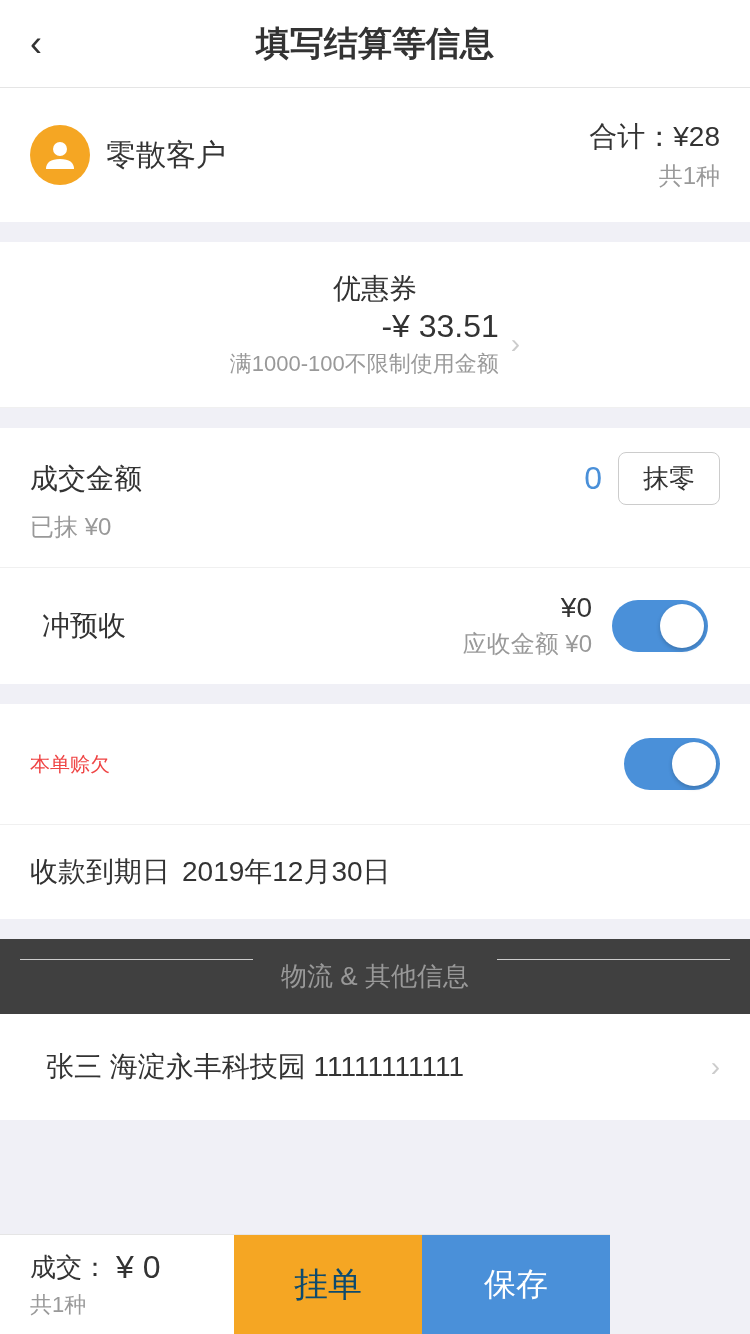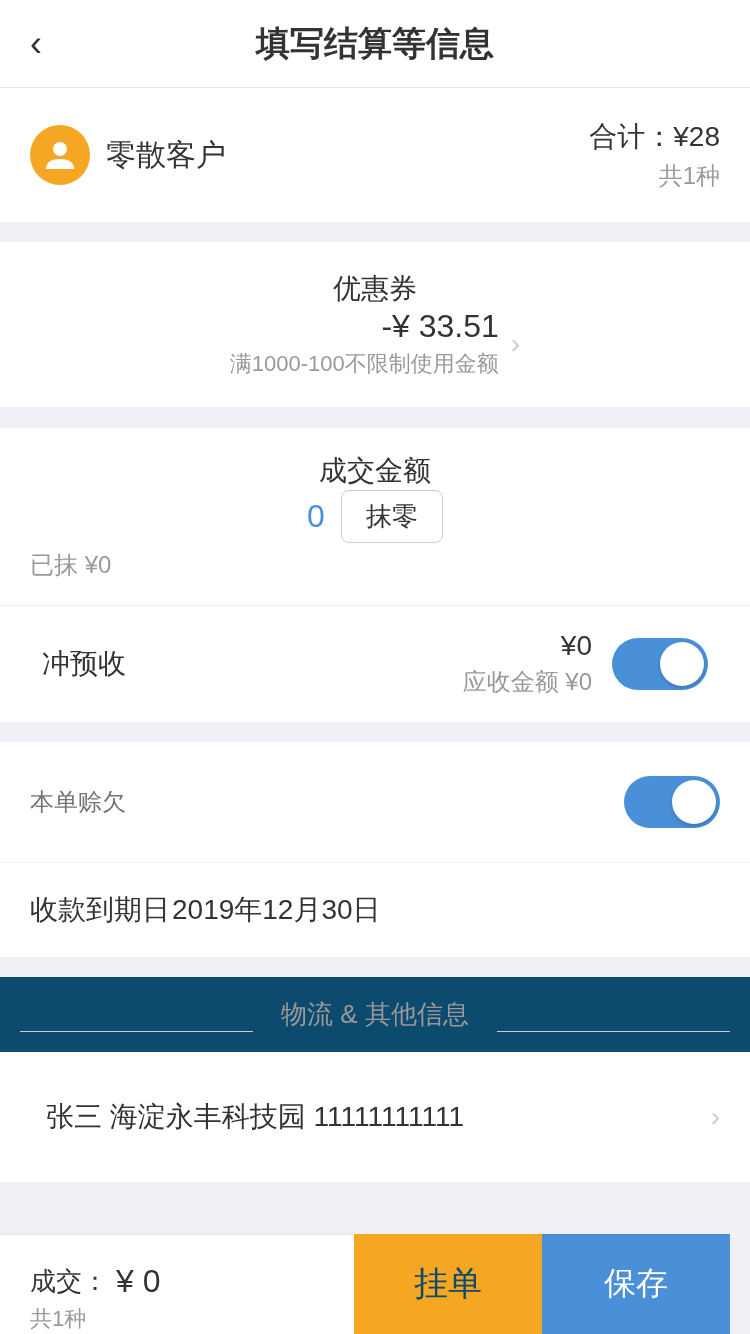--- a/index.html
+++ b/index.html
@@ -141,21 +141,20 @@
     
     .transaction-row {
       padding: 24px 30px;
       background: #fff;
       border-bottom: 1px solid #f0f0f0;
     }
     .transaction-top {
       display: flex;
       align-items: center;
       justify-content: space-between;
-      flex-direction: column;
     }
     .transaction-label {
       font-size: 28px;
       color: #333;
     }
     .transaction-right-top {
       display: flex;
       align-items: center;
       gap: 16px;
     }
@@ -231,48 +230,48 @@
 
     
     .debt-row {
       padding: 34px 30px;
       background: #fff;
       display: flex;
       align-items: center;
       justify-content: space-between;
     }
     .debt-label {
-      font-size: 24px;
-      color: #737373;
+      font-size: 20px;
+      color: #ef4444;
     }
 
     
     .duedate-row {
       padding: 28px 30px;
       background: #fff;
       display: flex;
       align-items: center;
-      gap: 2px;
+      gap: 12px;
       border-top: 1px solid #f0f0f0;
     }
     .duedate-label {
       font-size: 28px;
       color: #333;
     }
     .duedate-value {
       font-size: 28px;
       color: #333;
     }
 
     
     .logistics-divider {
-      background: #0c4a6e;
+      background: #404040;
       padding: 20px 0;
       display: flex;
-      align-items: flex-end;
+      align-items: flex-start;
       justify-content: center;
       gap: 8px;
     }
     .logistics-line {
       flex: 1;
       height: 1px;
       background: #ccc;
       margin: 0 20px;
     }
     .logistics-text {
@@ -290,32 +289,32 @@
     }
     .address-label {
       font-size: 28px;
       color: #333;
       min-width: 100px;
     }
     .address-value {
       font-size: 28px;
       color: #333;
       flex: 1;
-      margin: 16px 16px;
+      margin: 4px 16px;
     }
 
     
     .bottom-bar {
       position: fixed;
       bottom: 0;
       left: 0;
-      width: 730px;
+      width: 610px;
       height: 100px;
       display: flex;
-      align-items: flex-end;
+      align-items: center;
       background: #fff;
       border-top: 1px solid #e5e5e5;
     }
     .bottom-left {
       flex: 1;
       padding: 0 30px;
     }
     .bottom-transaction {
       font-size: 26px;
       color: #333;

